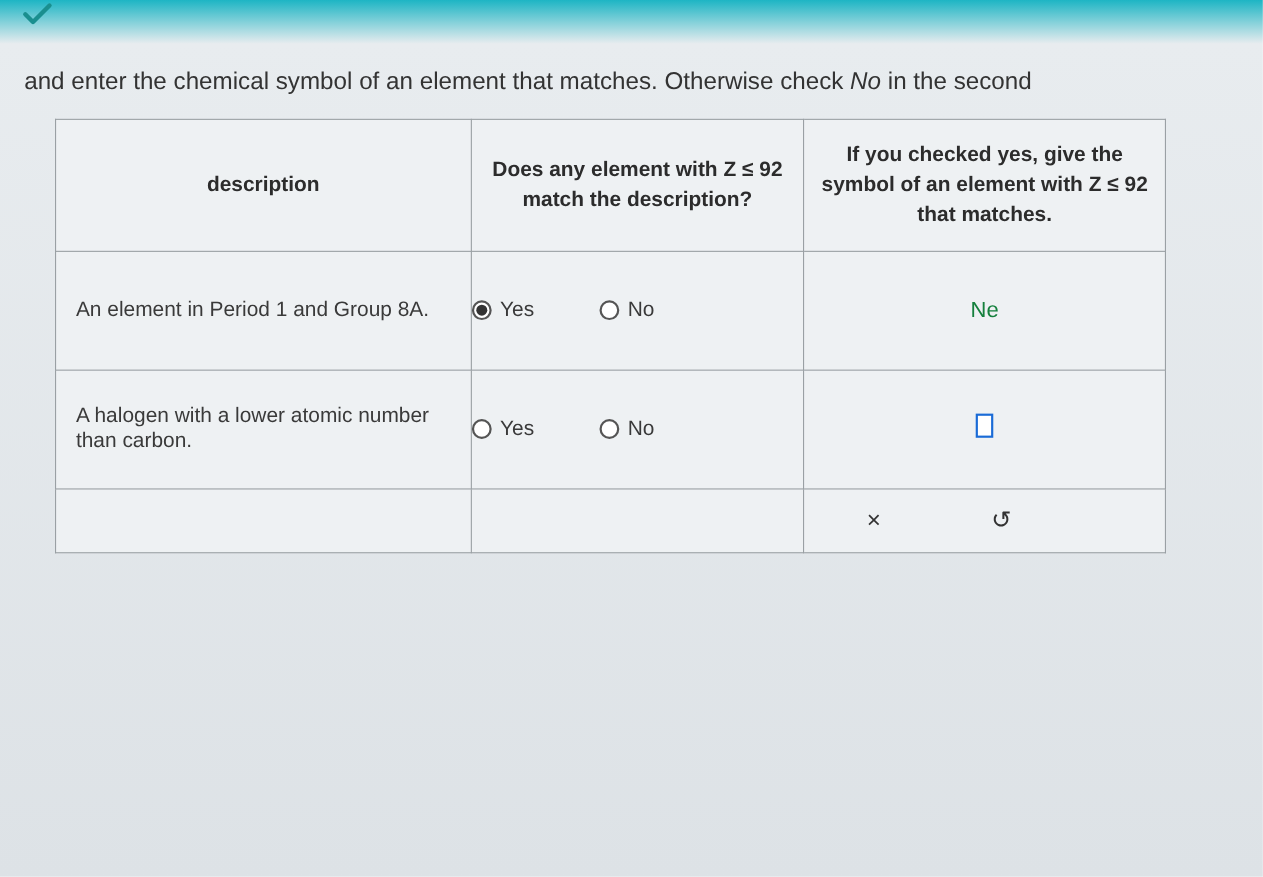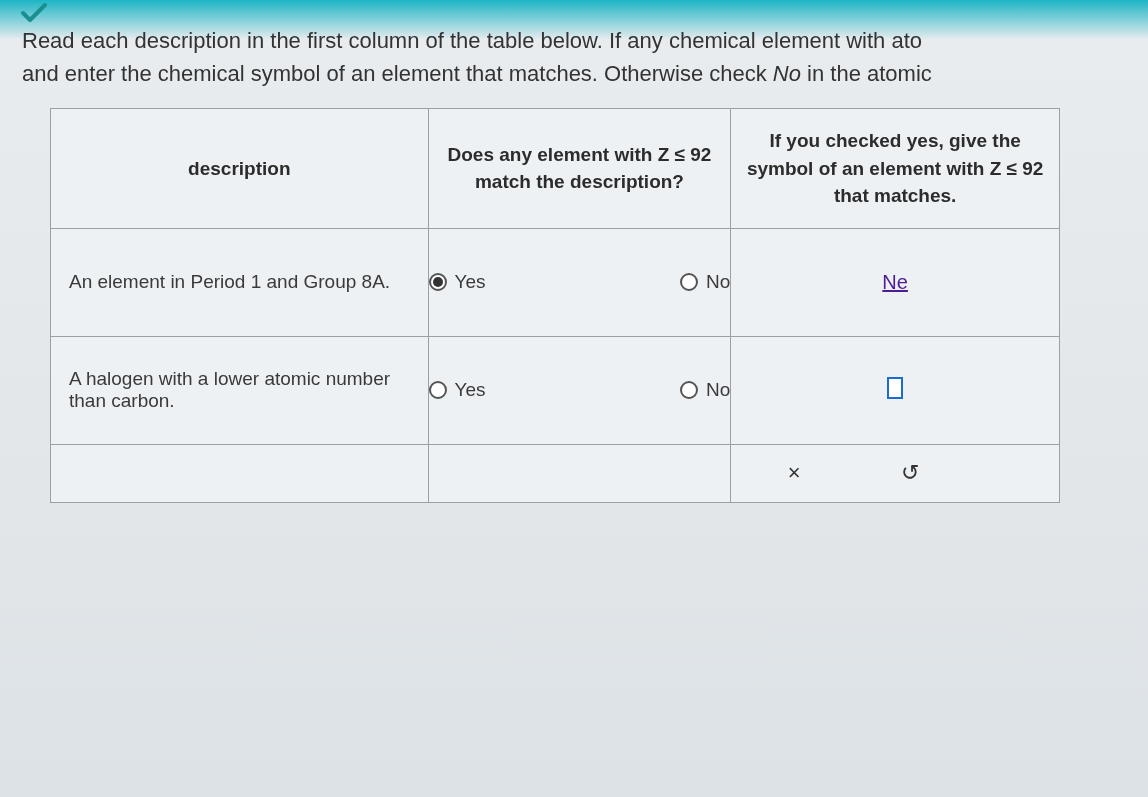--- a/index.html
+++ b/index.html
@@ -55,21 +55,21 @@
     padding: 0;
     height: 108px;
     color: #3a3a3a;
   }
   td.desc-cell {
     text-align: left;
     padding: 0 18px;
   }
   .radio-group {
     display: flex;
-    justify-content: space-between;
+    justify-content: flex-start;
     align-items: center;
     gap: 59px;
     height: 100%;
   }
   .radio-item {
     display: flex;
     align-items: center;
     gap: 8px;
     cursor: pointer;
   }
@@ -84,21 +84,21 @@
     background: #fff;
   }
   .radio-circle.sel::after {
     content: "";
     width: 10px;
     height: 10px;
     background: #333;
     border-radius: 50%;
   }
   .symbol-cell { }
-  .symbol-value { font-size: 20px; color: #4c1d95; text-decoration: underline; }
+  .symbol-value { font-size: 20px; color: #15803d; }
   .symbol-placeholder {
     display: inline-block;
     width: 16px;
     height: 22px;
     border: 2px solid #1a6bd6;
     background: #fff;
   }
   .footer-row td {
     height: 58px;
     border-top: 1px solid #9aa0a4;
@@ -128,22 +128,22 @@
 </head>
 <body>
 
 <div class="check-icon">
   <svg viewBox="0 0 28 22" width="28" height="22">
     <polyline points="3,11 10,18 25,3" fill="none" stroke="#1a8f8f" stroke-width="4" stroke-linecap="round" stroke-linejoin="round"></polyline>
   </svg>
 </div>
 
 <div class="question-text">
-  <span>Read each description in the first column of the table below. If any chemical element with ato</span><br>
-  <span>and enter the chemical symbol of an element that matches. Otherwise check </span><em>No</em><span> in the atomic</span>
+  <br>
+  <span>and enter the chemical symbol of an element that matches. Otherwise check </span><em>No</em><span> in the second</span>
 </div>
 
 <div class="table-wrap">
   <table>
     <thead>
       <tr>
         <th class="desc-head">description</th>
         <th class="match-head">Does any element with Z ≤ 92 match the description?</th>
         <th class="symbol-head">If you checked yes, give the symbol of an element with Z ≤ 92 that matches.</th>
       </tr>

